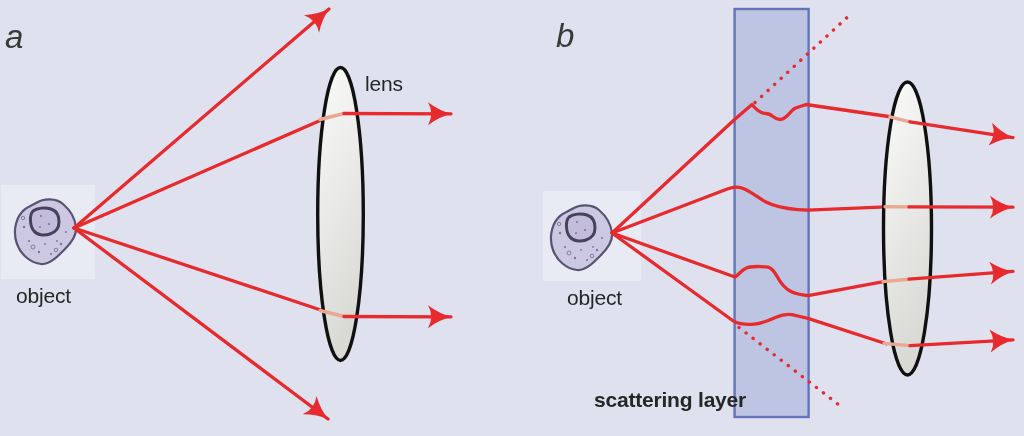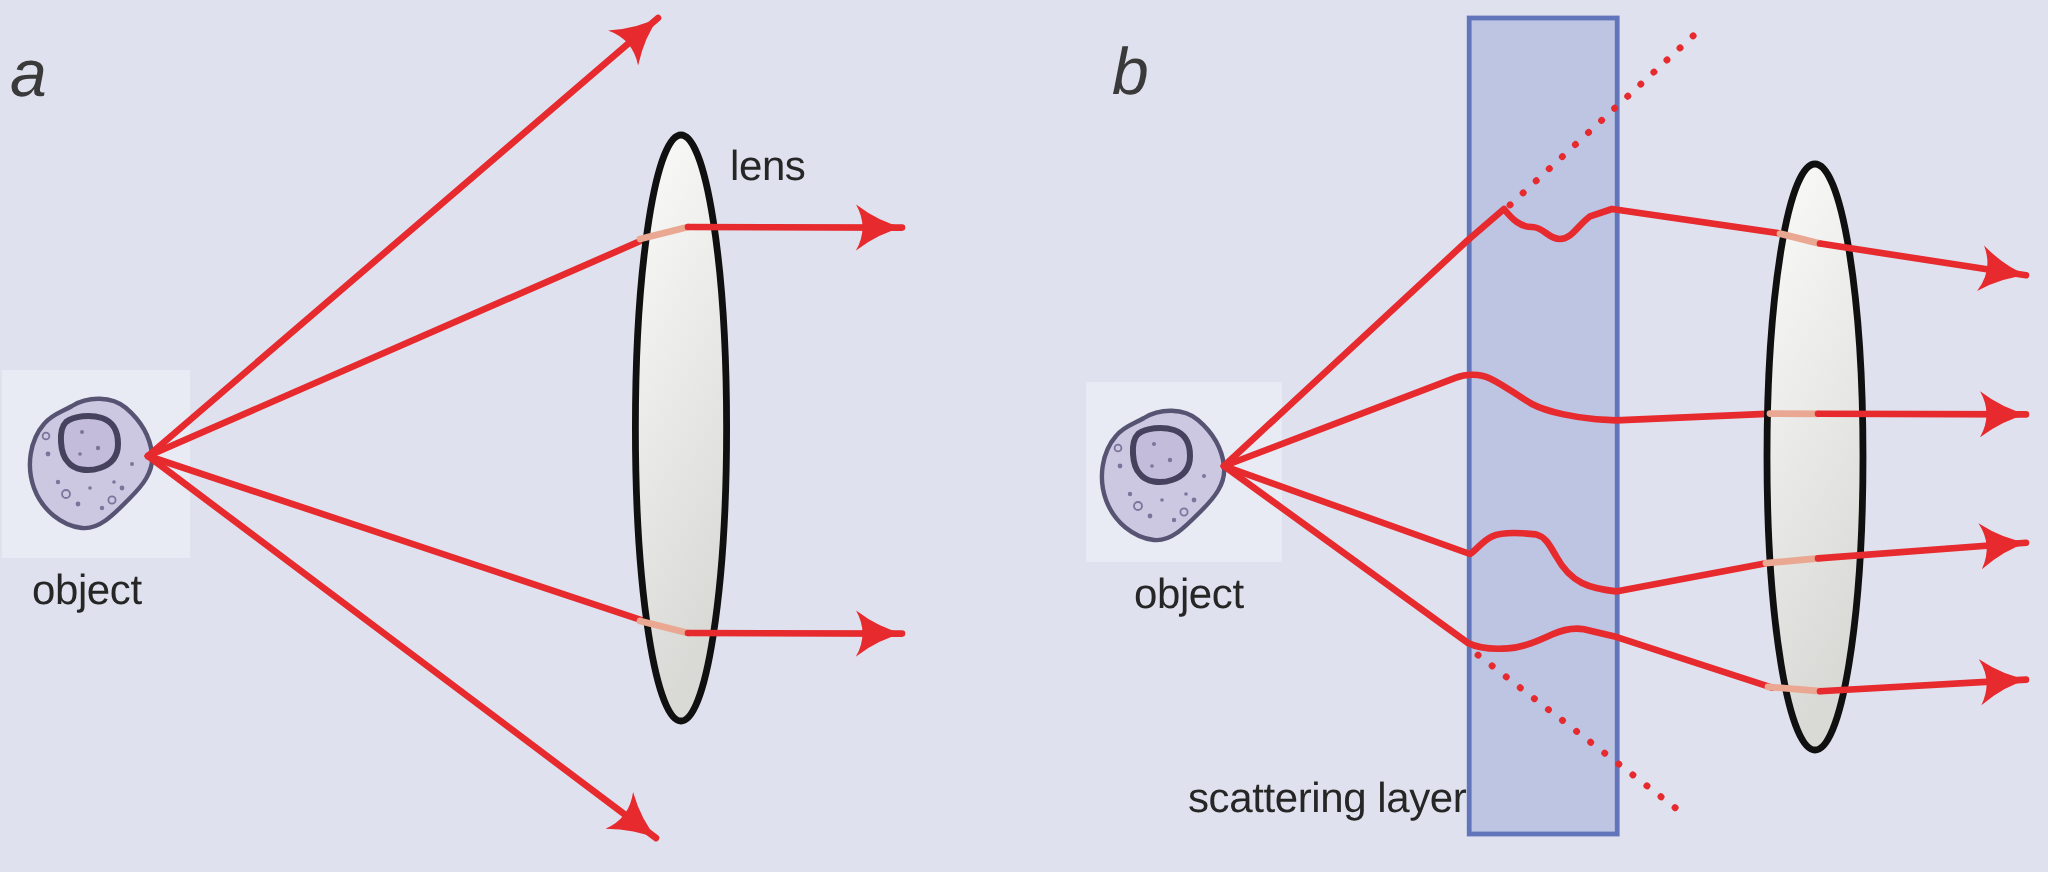--- a/index.html
+++ b/index.html
@@ -125,14 +125,14 @@
     <path class="ray" d="M909,279.2 L1013,271.4" marker-end="url(#arrow)"></path>
     <path class="ray" d="M910,345.6 L1013,339.8" marker-end="url(#arrow)"></path>
   </svg>
 
   <div class="panel-letter" style="left:5px;top:20px;">a</div>
   <div class="label" style="left:16px;top:285px;">object</div>
   <div class="label" style="left:365px;top:73px;">lens</div>
 
   <div class="panel-letter" style="left:556px;top:19px;">b</div>
   <div class="label" style="left:567px;top:287px;">object</div>
-  <div class="label" style="left:594px;top:389px;">scattering layer</div>
+  <div class="label" style="left:594px;top:389px;font-weight:bold;">scattering layer</div>
 </div>
 
 </body></html>

